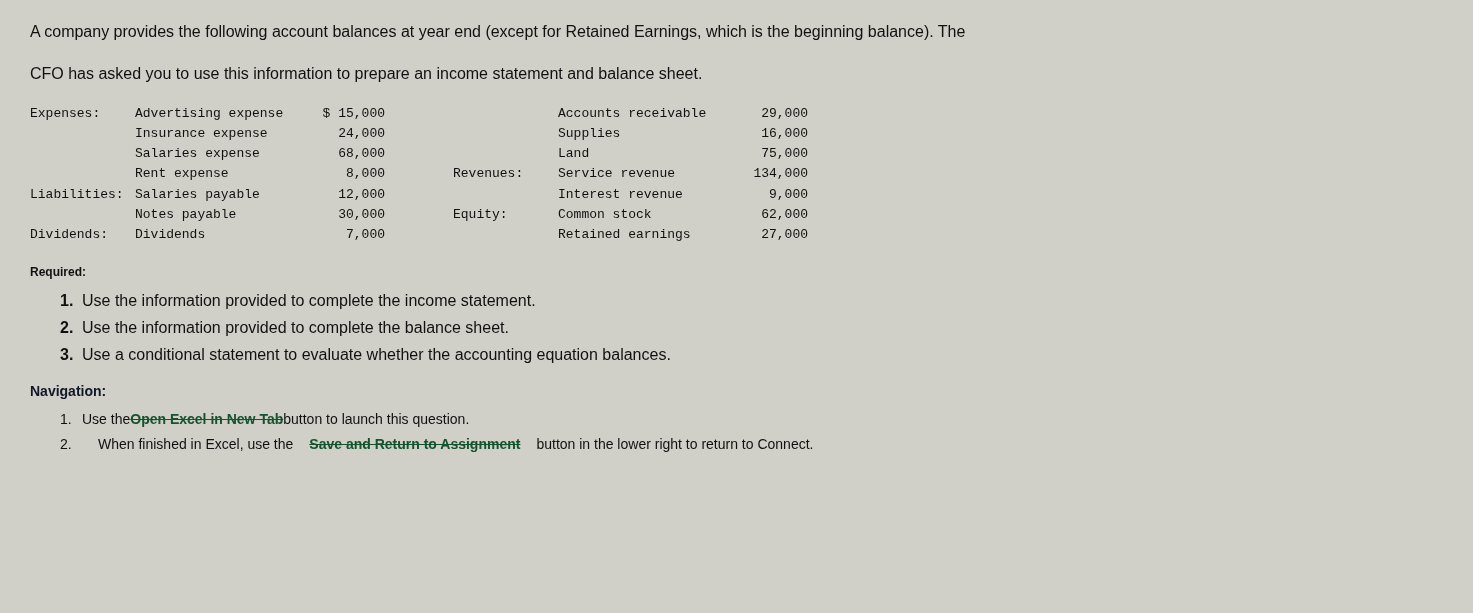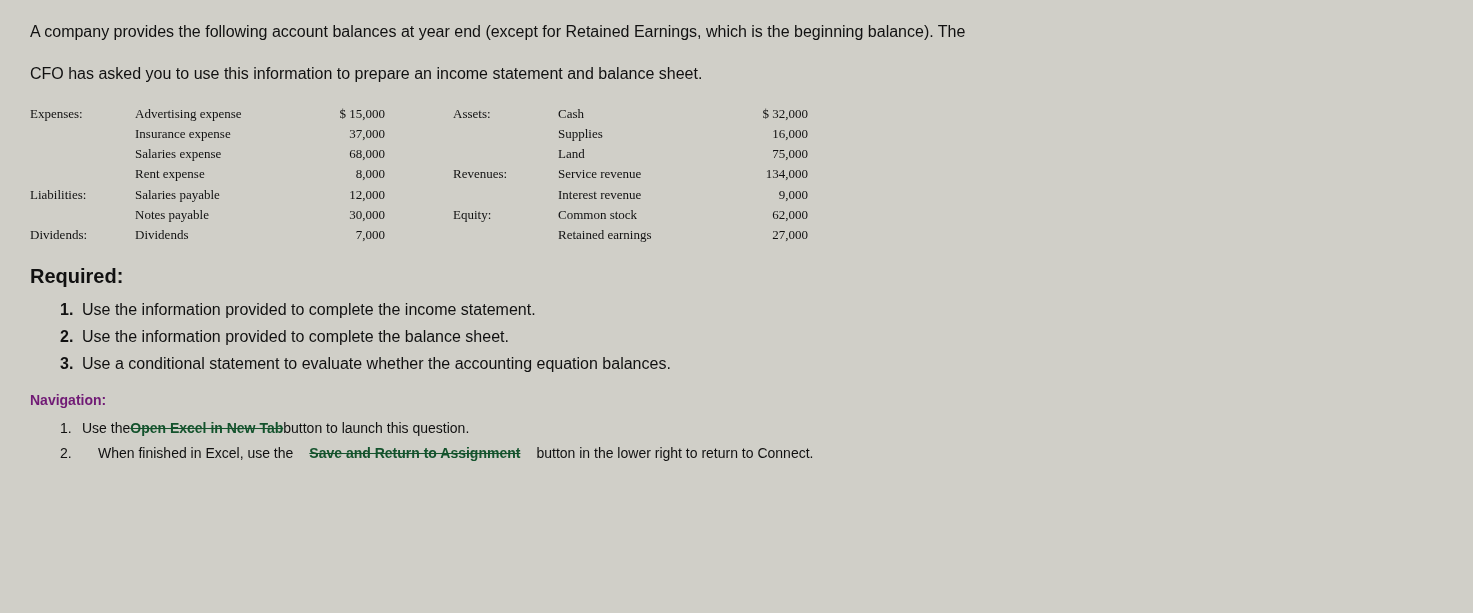--- a/index.html
+++ b/index.html
@@ -13,39 +13,39 @@
       color: #111;
     }
     .intro-text {
       font-size: 16px;
       line-height: 1.5;
       margin-bottom: 18px;
       font-family: Arial, sans-serif;
     }
 
     .required-section { margin-bottom: 14px; }
-    .required-section .required-title { font-weight: bold; font-size: 20px; margin-bottom: 8px; }
+    .required-section .required-title { font-weight: bold; font-size: 12px; margin-bottom: 8px; }
     .required-section ol { margin-left: 30px; font-size: 16px; line-height: 1.7; list-style: none; counter-reset: item; }
     .required-section ol li { counter-increment: item; display: flex; }
     .required-section ol li::before { content: counter(item) "."; font-weight: bold; margin-right: 6px; min-width: 16px; }
 
     .navigation-section { margin-top: 14px; }
-    .navigation-title { font-weight: bold; color: #701a75; font-size: 14px; margin-bottom: 8px; }
+    .navigation-title { font-weight: bold; color: #0f172a; font-size: 14px; margin-bottom: 8px; }
     .navigation-section ol { margin-left: 30px; font-size: 14px; line-height: 1.8; list-style: none; counter-reset: navitem; }
     .navigation-section ol li { counter-increment: navitem; display: flex; }
     .navigation-section ol li::before { content: counter(navitem) "."; margin-right: 6px; min-width: 16px; }
 
     .bold-link { font-weight: bold; color: #14532d; }
     .strikethrough { text-decoration: line-through; }
 
     .accounts-block {
       display: flex;
       gap: 4px;
       margin-bottom: 20px;
-      font-family: Liberation Serif, serif;
+      font-family: Liberation Mono, monospace;
       font-size: 13px;
     }
     .accounts-col {
       display: flex;
       flex-direction: column;
     }
     .account-row {
       display: flex;
       align-items: baseline;
       line-height: 1.55;
@@ -65,21 +65,21 @@
 
   <div class="accounts-col">
     <div class="account-row">
       <span class="cat-label">Expenses:</span>
       <span class="item-label">Advertising expense</span>
       <span class="item-amount">$ 15,000</span>
     </div>
     <div class="account-row">
       <span class="cat-label"></span>
       <span class="item-label">Insurance expense</span>
-      <span class="item-amount">37,000</span>
+      <span class="item-amount">24,000</span>
     </div>
     <div class="account-row">
       <span class="cat-label"></span>
       <span class="item-label">Salaries expense</span>
       <span class="item-amount">68,000</span>
     </div>
     <div class="account-row">
       <span class="cat-label"></span>
       <span class="item-label">Rent expense</span>
       <span class="item-amount">8,000</span>
@@ -98,23 +98,23 @@
       <span class="cat-label">Dividends:</span>
       <span class="item-label">Dividends</span>
       <span class="item-amount">7,000</span>
     </div>
   </div>
 
   <div class="mid-spacer"></div>
 
   <div class="accounts-col">
     <div class="account-row">
-      <span class="cat-label">Assets:</span>
-      <span class="item-label">Cash</span>
-      <span class="item-amount">$ 32,000</span>
+      <span class="cat-label"></span>
+      <span class="item-label">Accounts receivable</span>
+      <span class="item-amount">29,000</span>
     </div>
     <div class="account-row">
       <span class="cat-label"></span>
       <span class="item-label">Supplies</span>
       <span class="item-amount">16,000</span>
     </div>
     <div class="account-row">
       <span class="cat-label"></span>
       <span class="item-label">Land</span>
       <span class="item-amount">75,000</span>

